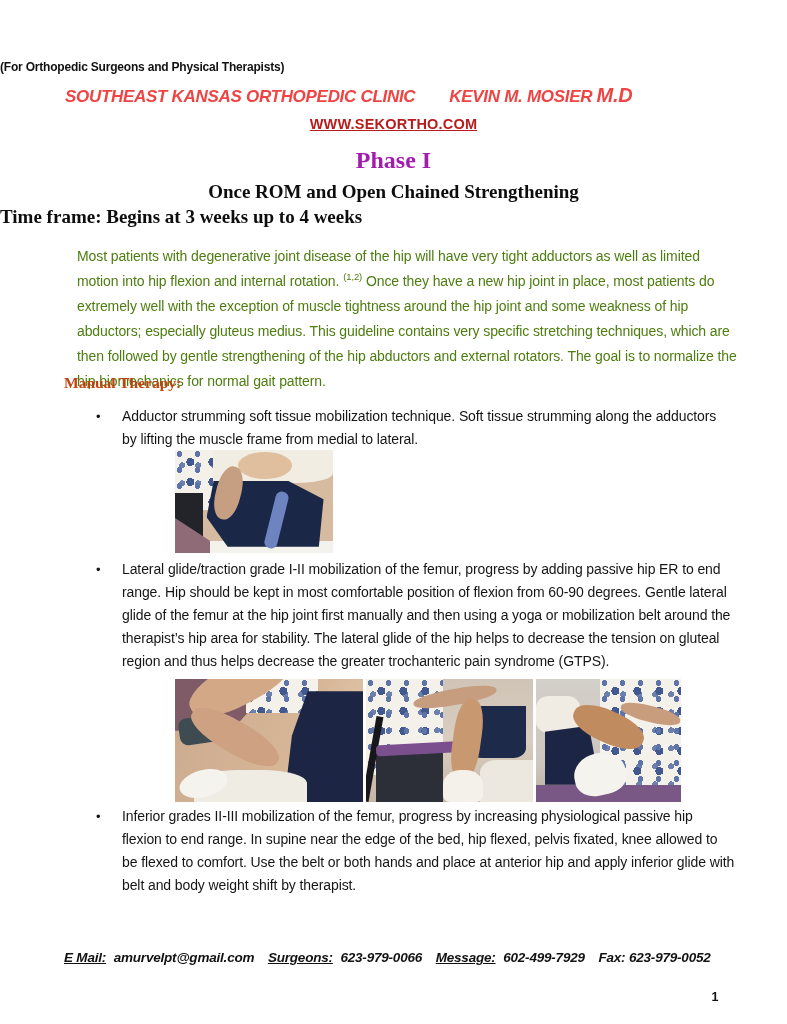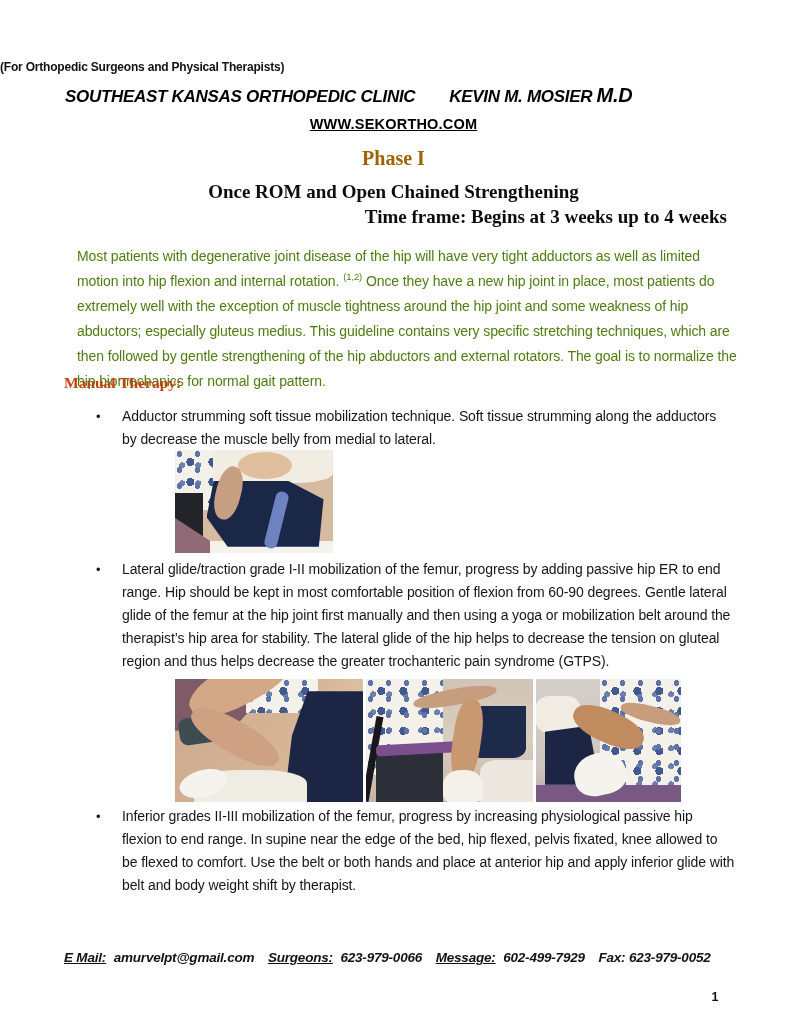--- a/index.html
+++ b/index.html
@@ -21,45 +21,45 @@
     letter-spacing:-0.5px;margin:0;
   }
   .doc-subtitle{
     position:absolute;top:60px;left:0;width:787px;
     text-align:left;
     font-weight:bold;font-size:12px;color:#111;
     letter-spacing:-0.2px;
   }
   .clinic-line{
     position:absolute;top:84px;left:65px;width:660px;
-    font-style:italic;font-weight:bold;font-size:17px;color:#000000;
+    font-style:italic;font-weight:bold;font-size:17px;color:#ef4444;
     letter-spacing:-0.3px;white-space:nowrap;
   }
   .clinic-line .doctor{margin-left:34px;}
   .clinic-line .md{font-size:20px;}
   .website-row{
     position:absolute;top:115px;left:0;width:787px;text-align:center;
   }
   .website-row a{
-    color:#000000;font-weight:bold;font-size:14.5px;
+    color:#b91c1c;font-weight:bold;font-size:14.5px;
     text-decoration:underline;letter-spacing:0.2px;
   }
   
   .phase-title{
     position:absolute;top:147px;left:0;width:787px;text-align:center;
     font-family:"Liberation Serif", serif;
-    font-weight:bold;font-size:20px;color:#a16207;margin:0;
+    font-weight:bold;font-size:24px;color:#a21caf;margin:0;
   }
   .phase-sub1{
     position:absolute;top:181px;left:0;width:787px;text-align:center;
     font-family:"Liberation Serif", serif;
     font-weight:bold;font-size:19px;color:#0d0d0d;margin:0;
   }
   .phase-sub2{
-    position:absolute;top:206px;left:0;width:727px;text-align:right;
+    position:absolute;top:206px;left:0;width:727px;text-align:left;
     font-family:"Liberation Serif", serif;
     font-weight:bold;font-size:19px;color:#0d0d0d;margin:0;
   }
   
   .intro{
     position:absolute;top:231px;left:64px;width:668px;
     font-size:14px;line-height:25px;color:#4d7c0f;margin:13px;
     letter-spacing:-0.1px;
   }
   .intro sup{font-size:9.5px;line-height:0;}
@@ -159,21 +159,21 @@
   <h2 class="phase-title">Phase I</h2>
   <h3 class="phase-sub1">Once ROM and Open Chained Strengthening</h3>
   <h3 class="phase-sub2">Time frame: Begins at 3 weeks up to 4 weeks</h3>
 
   <p class="intro"><span>Most patients with degenerative joint disease of the hip will have very tight adductors as well as limited motion into hip flexion and internal rotation. </span><sup>(1,2)</sup><span> Once they have a new hip joint in place, most patients do extremely well with the exception of muscle tightness around the hip joint and some weakness of hip abductors; especially gluteus medius. This guideline contains very specific stretching techniques, which are then followed by gentle strengthening of the hip abductors and external rotators. The goal is to normalize the hip biomechanics for normal gait pattern.</span></p>
 
   <h4 class="manual-heading">Manual Therapy:</h4>
 
   <div class="bullet bullet-1">
     <span class="dot">•</span>
-    <span>Adductor strumming soft tissue mobilization technique. Soft tissue strumming along the adductors by decrease the muscle belly from medial to lateral.</span>
+    <span>Adductor strumming soft tissue mobilization technique. Soft tissue strumming along the adductors by lifting the muscle frame from medial to lateral.</span>
   </div>
 
   <div class="photo photo-1" role="img">
     <div class="p1-shirt"></div>
     <div class="p1-belly"></div>
     <div class="p1-floral floral"></div>
     <div class="p1-dark"></div>
     <div class="p1-table"></div>
     <div class="p1-towel"></div>
     <div class="p1-shorts"></div>

